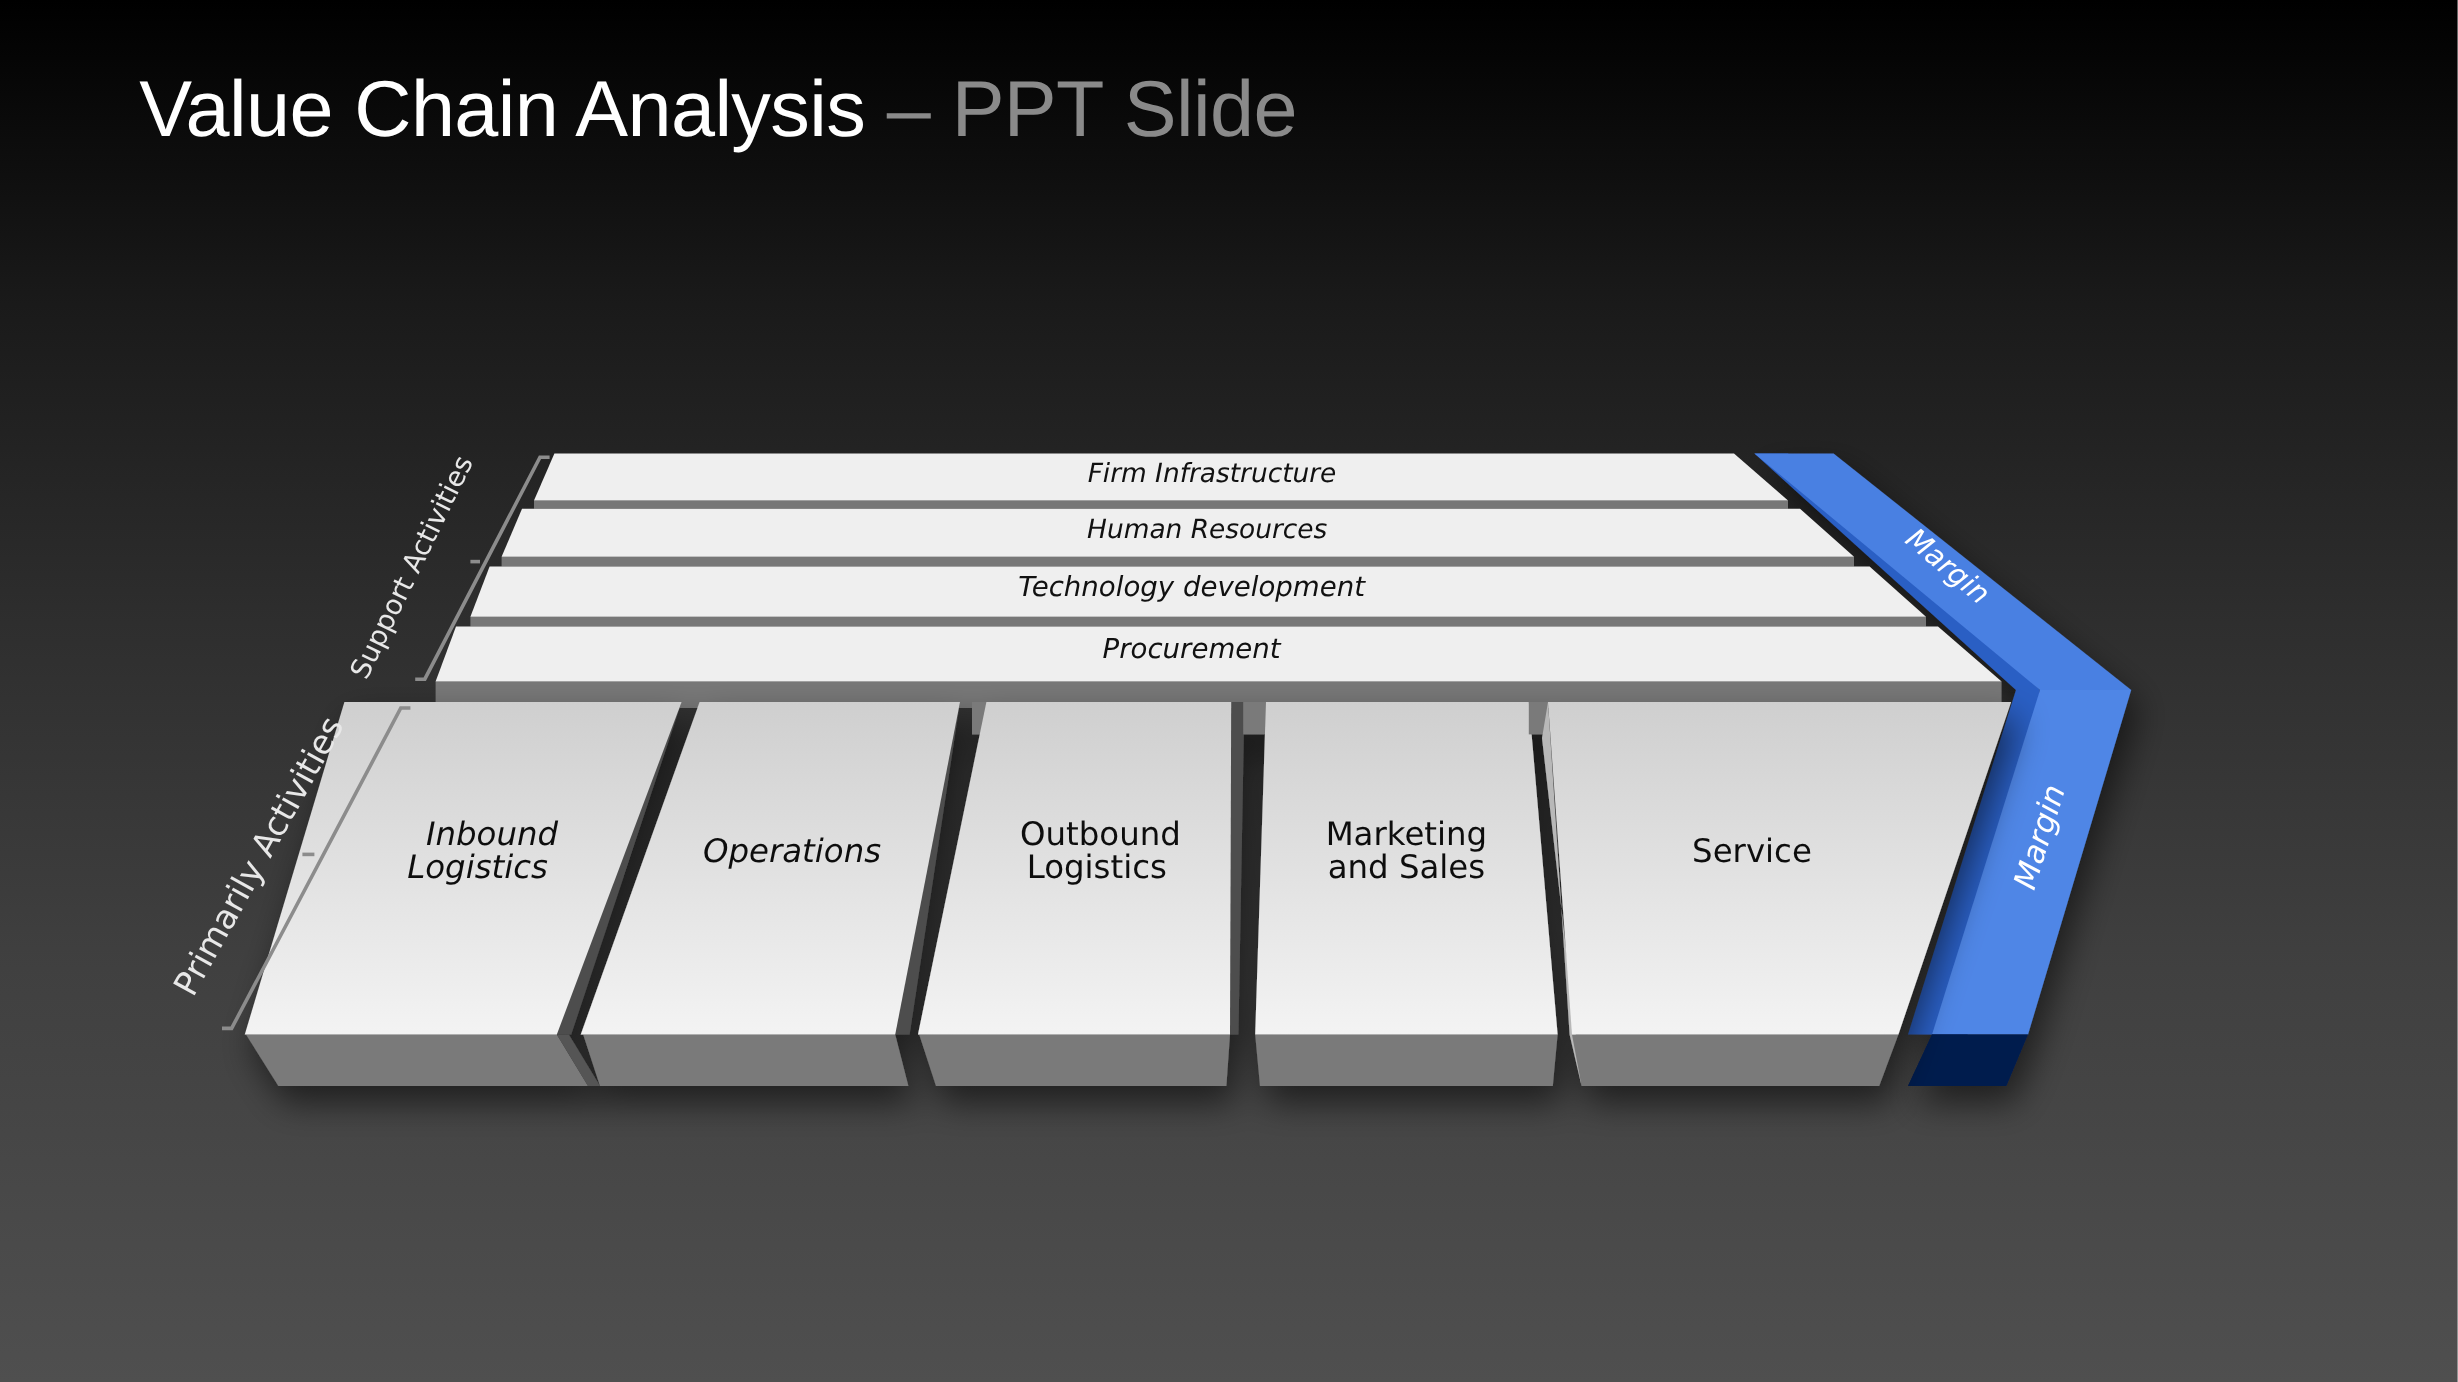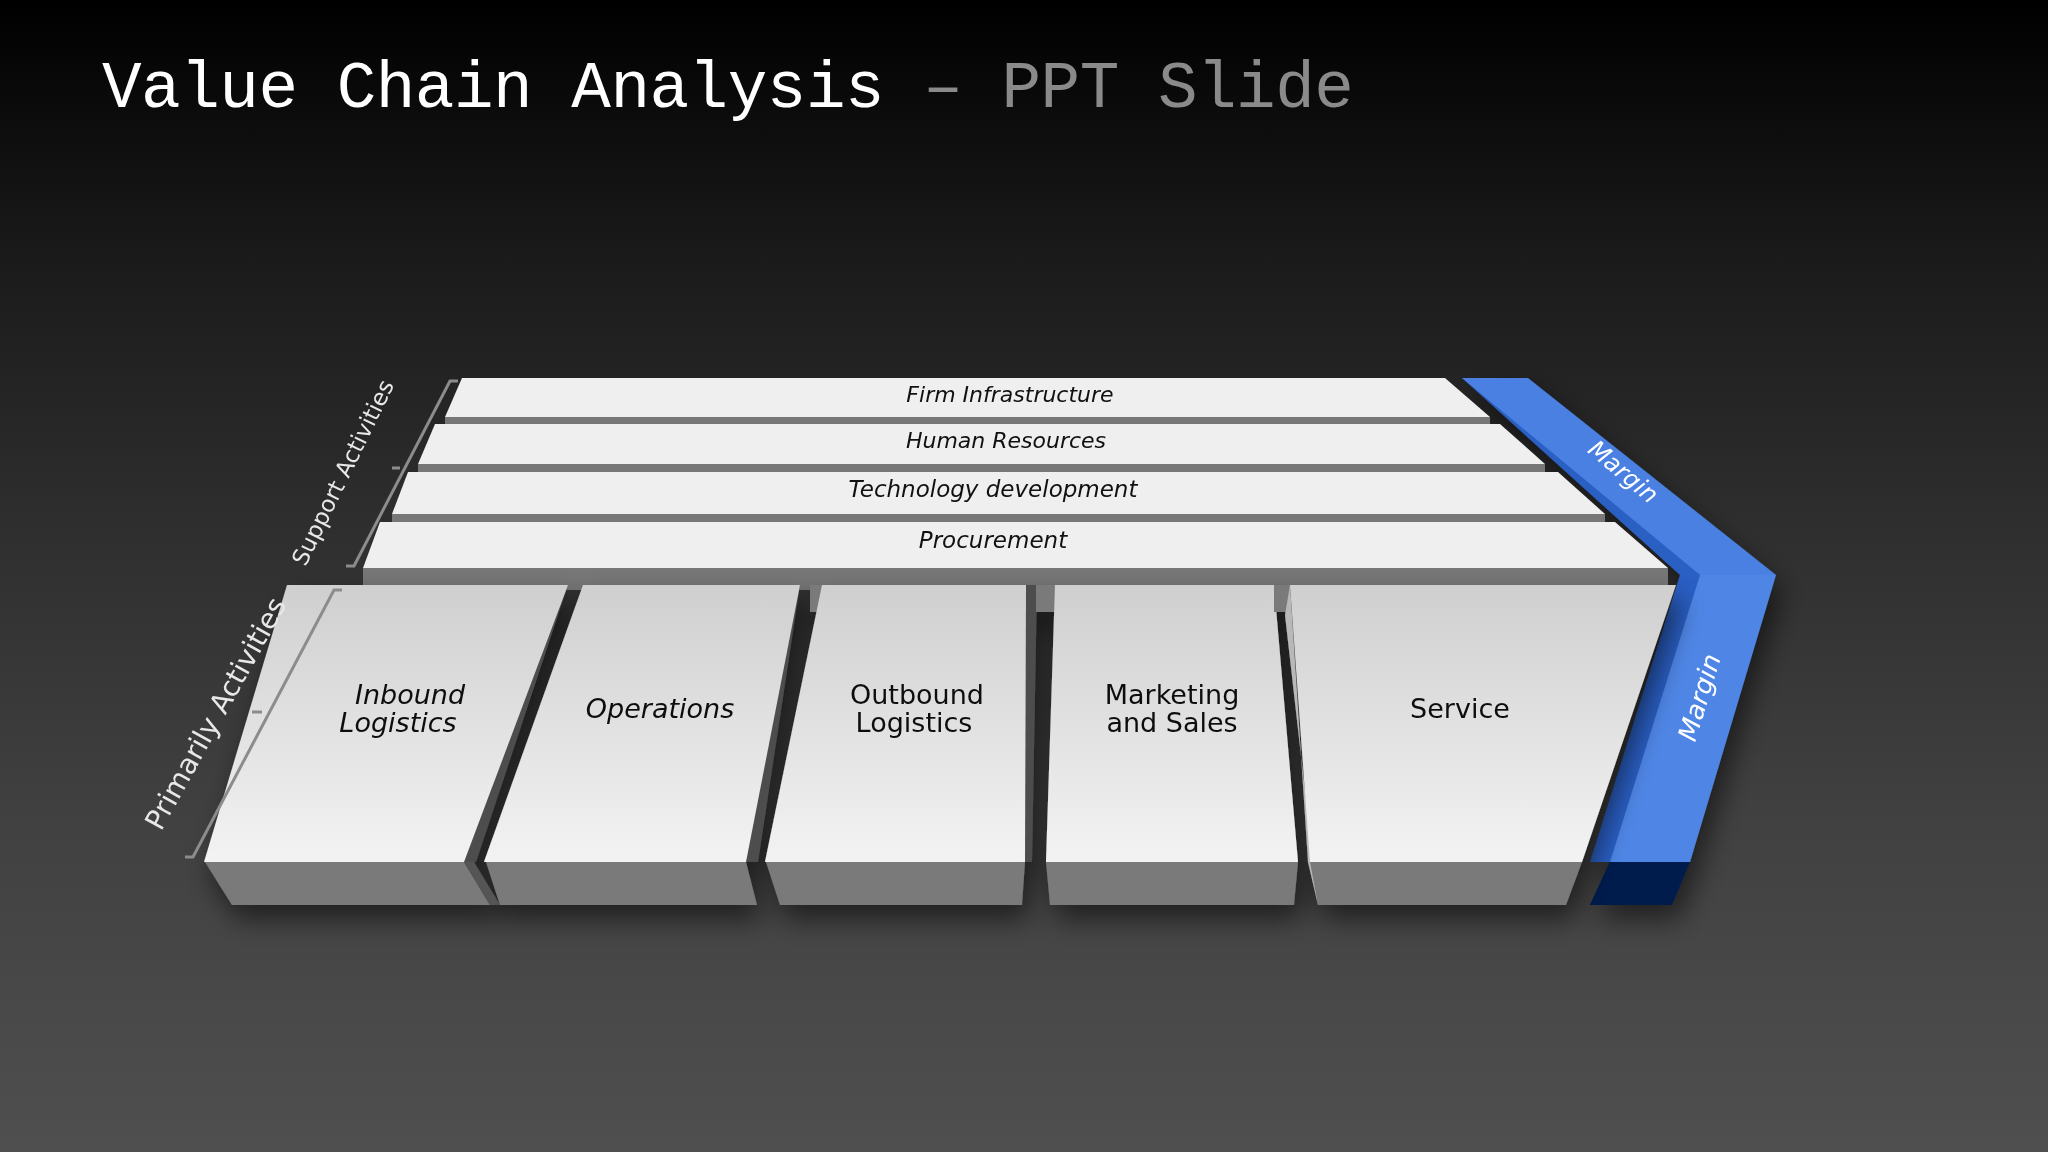--- a/index.html
+++ b/index.html
@@ -3,22 +3,22 @@
 <meta charset="utf-8">
 <style>
   html, body { margin:0; padding:0; }
   body {
     width:2048px; height:1152px; overflow:hidden;
     background: linear-gradient(180deg, #000000 0%, #1a1a1a 22%, #2e2e2e 45%, #404040 70%, #4f4f4f 100%);
     font-family: "DejaVu Sans", sans-serif;
     position:relative;
   }
   .title {
-    position:absolute; left:102px; top:52px;
-    font-family: Liberation Mono, monospace;
+    position:absolute; left:116px; top:52px;
+    font-family: Liberation Sans, sans-serif;
     font-size:66px; color:#ffffff; white-space:nowrap; letter-spacing:-0.5px;
   }
   .title .sub { color:#8a8a8a; }
   svg { position:absolute; left:0; top:0; }
   .lbl { font-family:"DejaVu Sans", sans-serif; fill:#111; }
   .side { font-family:"DejaVu Sans", sans-serif; fill:#e8e8e8; }
   .mlbl { font-family:"DejaVu Sans", sans-serif; fill:#ffffff; font-style:italic; }
 </style>
 </head>
 <body>

